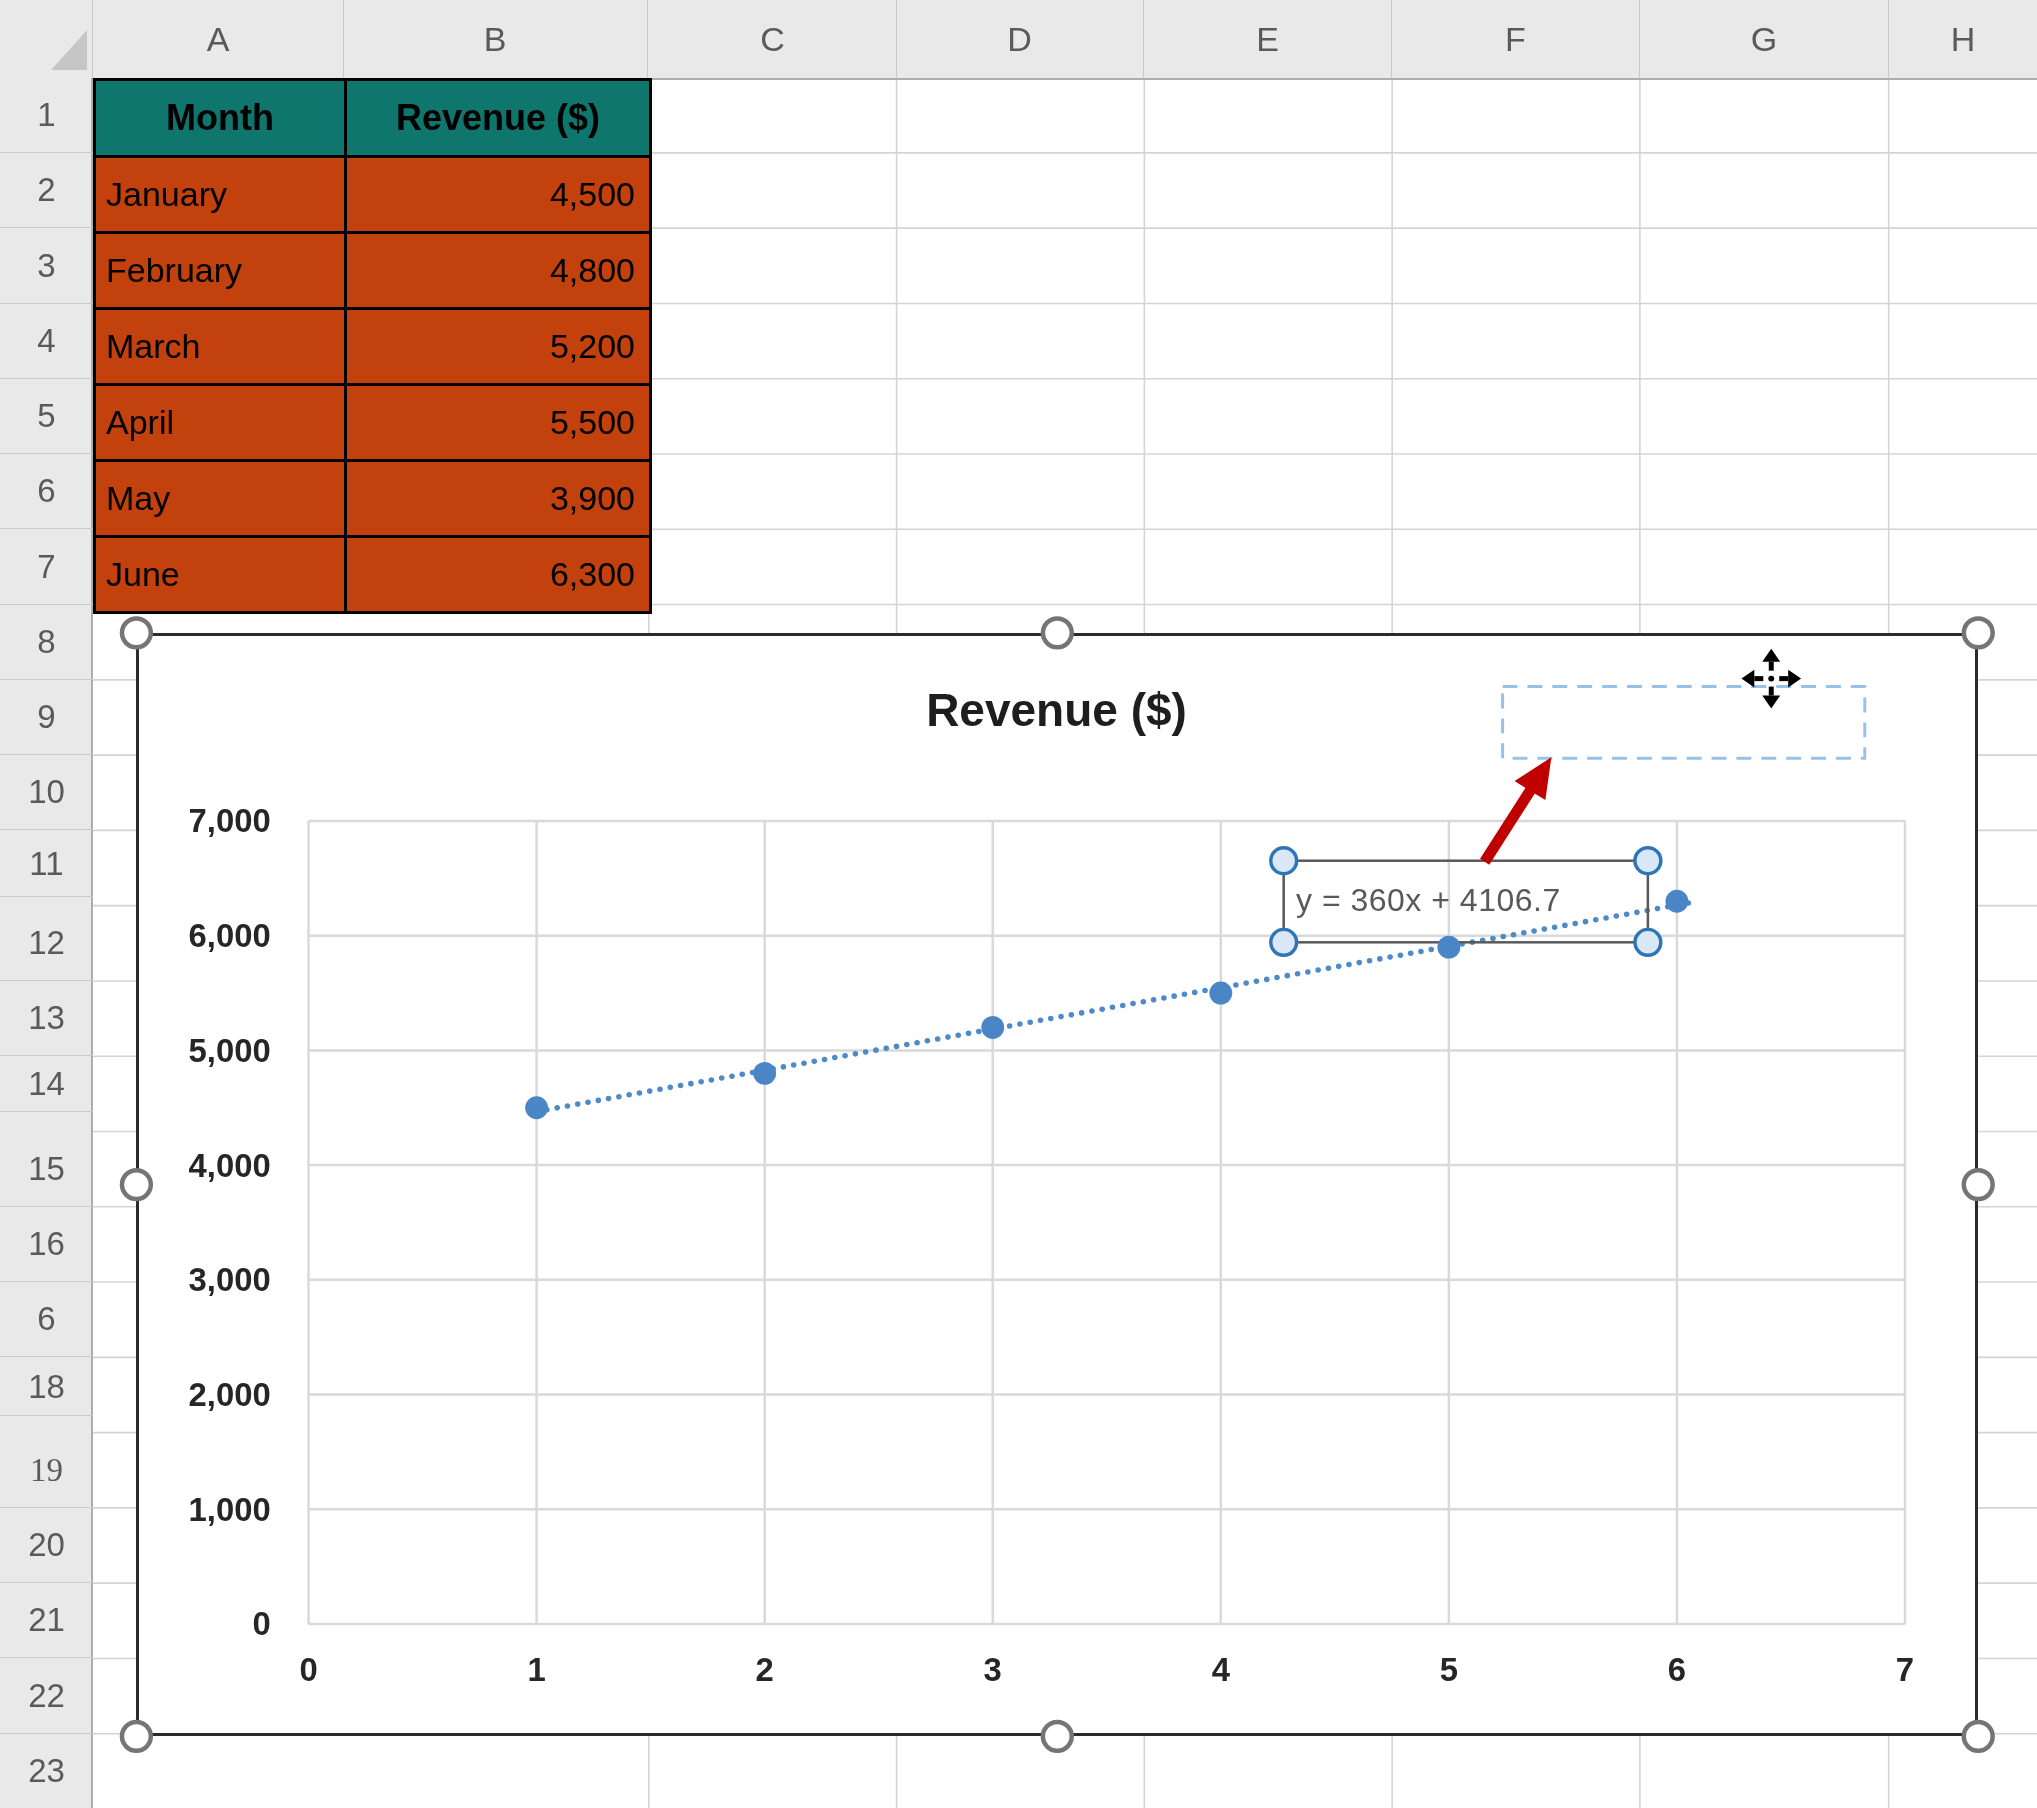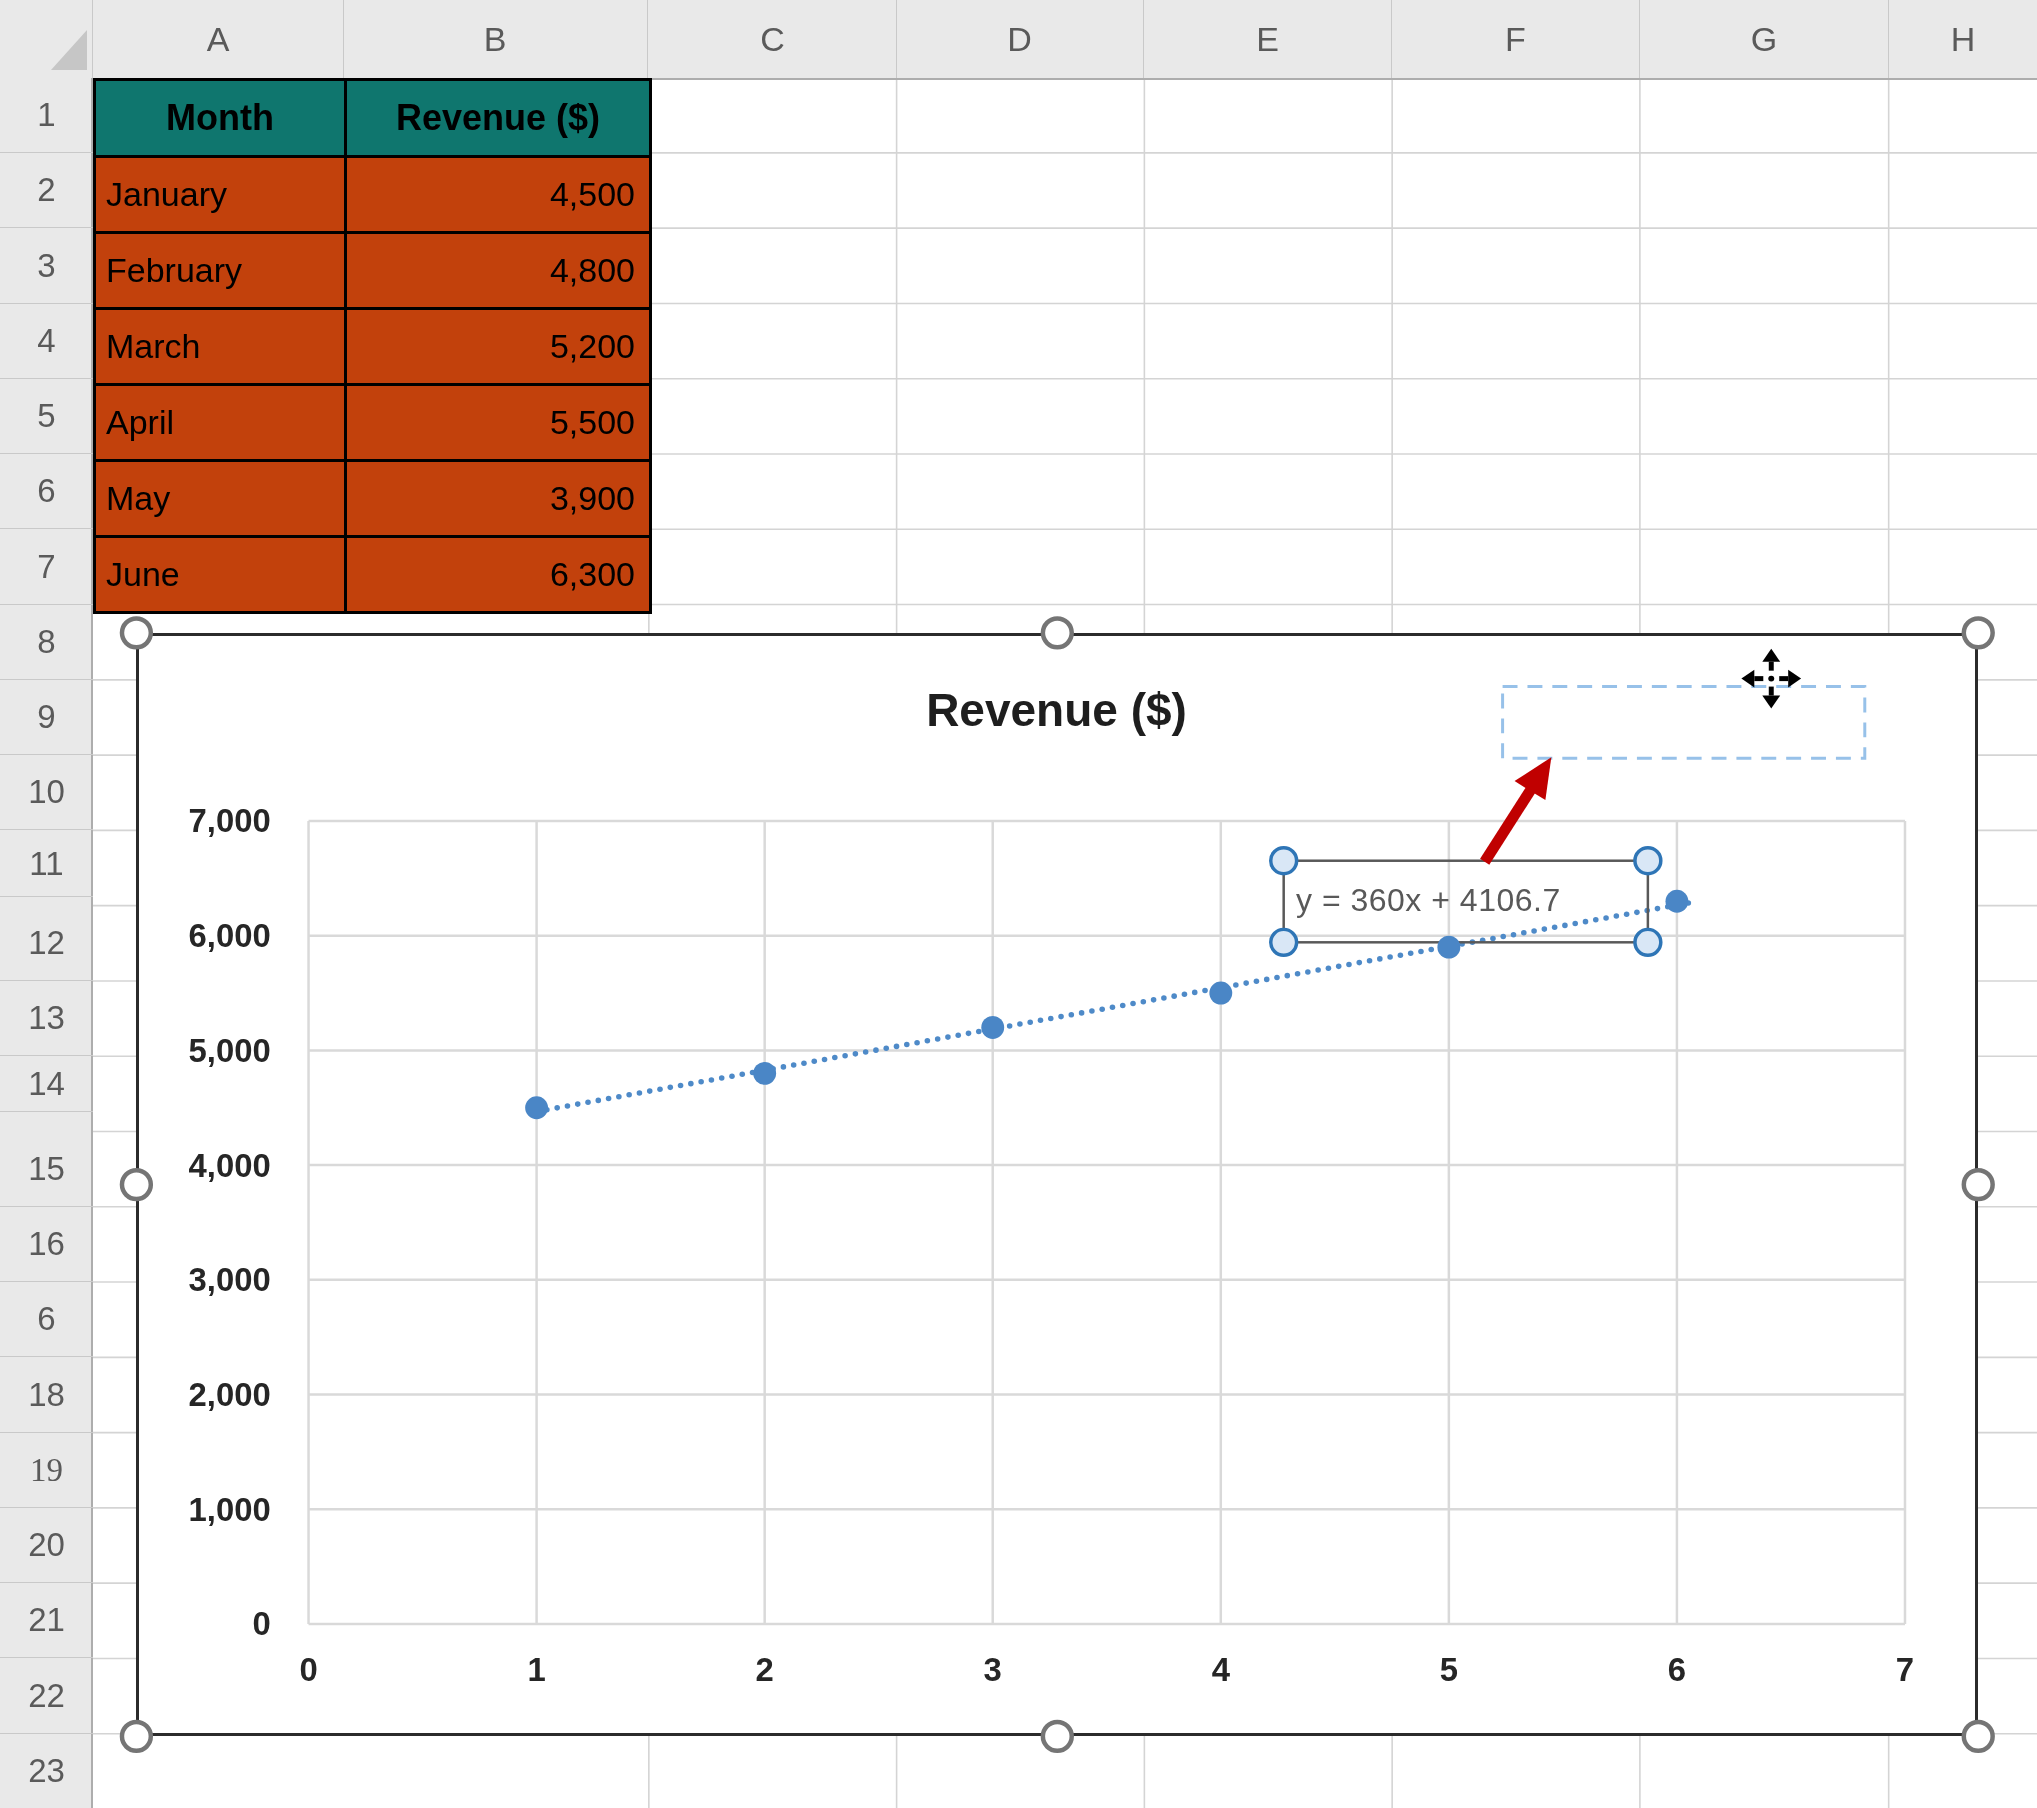--- a/index.html
+++ b/index.html
@@ -97,21 +97,21 @@
       <div class="row-cell" style="top: 527px; height: 75px;">8</div>
       <div class="row-cell" style="top: 602px; height: 75px;">9</div>
       <div class="row-cell" style="top: 677px; height: 75px;">10</div>
       <div class="row-cell" style="top: 753px; height: 66px;">11</div>
       <div class="row-cell" style="top: 828px; height: 75px;">12</div>
       <div class="row-cell" style="top: 903px; height: 75px;">13</div>
       <div class="row-cell" style="top: 979px; height: 55px;">14</div>
       <div class="row-cell" style="top: 1054px; height: 75px;">15</div>
       <div class="row-cell" style="top: 1129px; height: 75px;">16</div>
       <div class="row-cell" style="top: 1204px; height: 75px;">6</div>
-      <div class="row-cell" style="top: 1280px; height: 75px; text-align: right;">18</div>
+      <div class="row-cell" style="top: 1280px; height: 58px; text-align: right;">18</div>
       <div class="row-cell" style="top: 1355px; height: 75px; font-family: Liberation Serif, serif;">19</div>
       <div class="row-cell" style="top: 1430px; height: 75px;">20</div>
       <div class="row-cell" style="top: 1505px; height: 75px;">21</div>
       <div class="row-cell" style="top: 1581px; height: 75px;">22</div>
       <div class="row-cell" style="top: 1656px; height: 75px;">23</div>
     </div>
 
   <div id="corner">
     <span class="tri"></span>
   </div>

